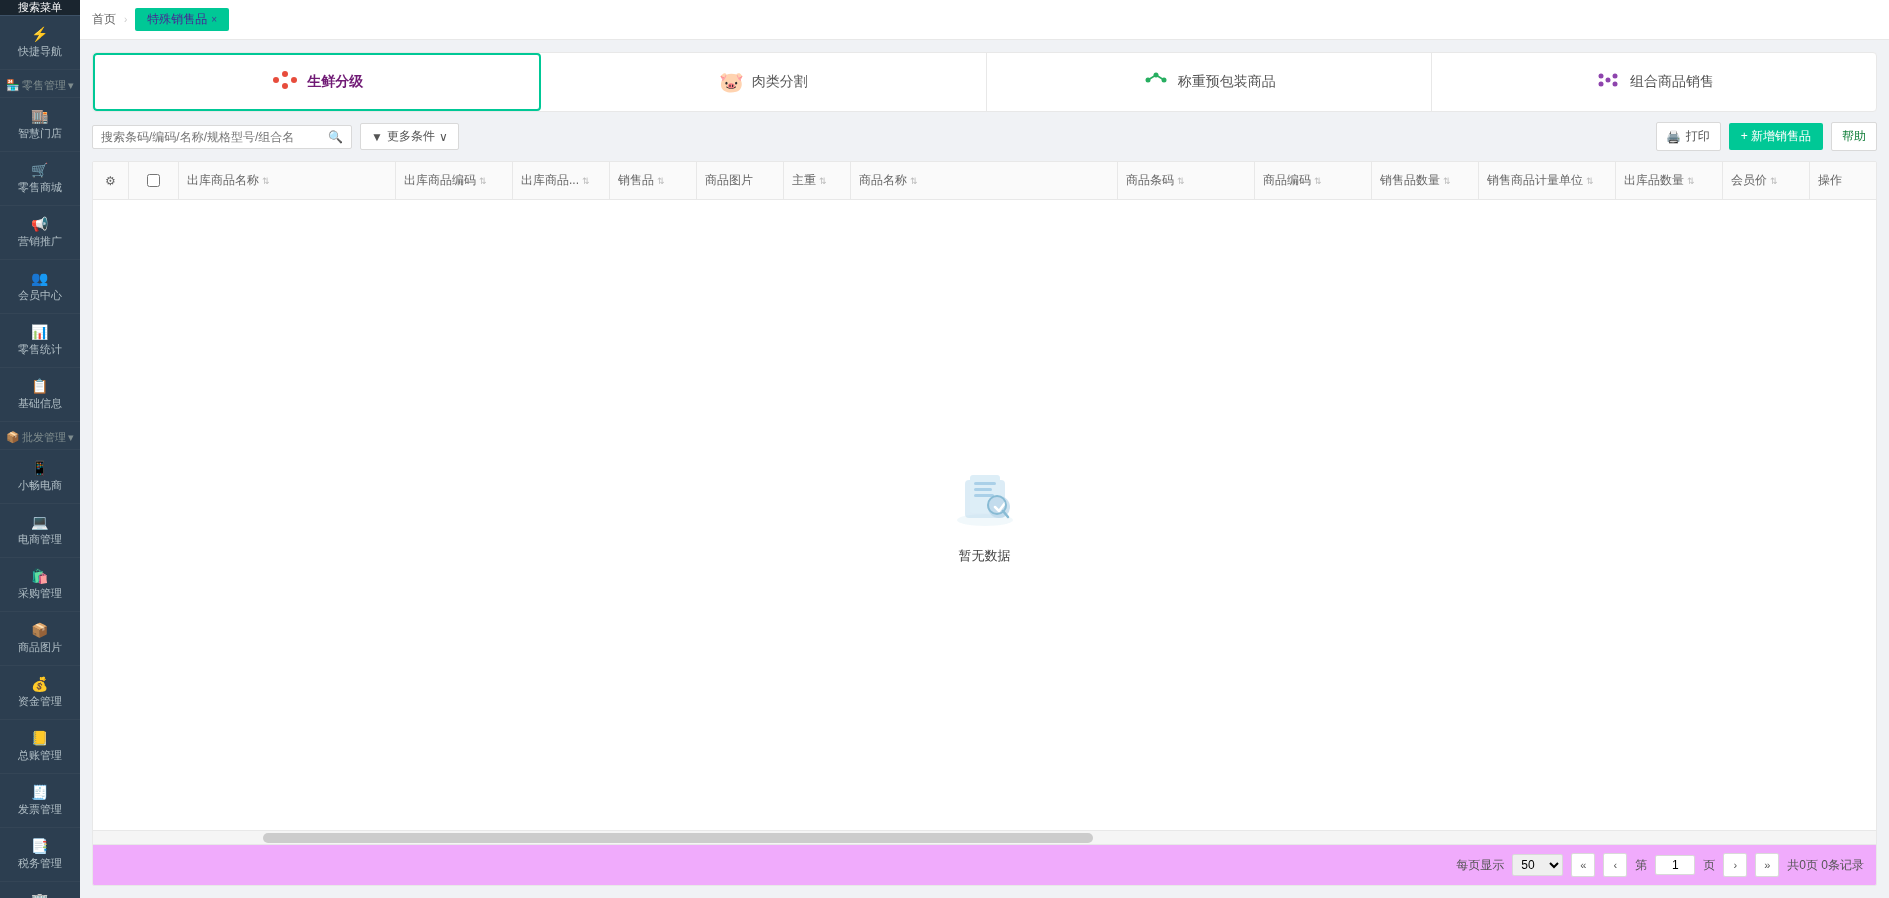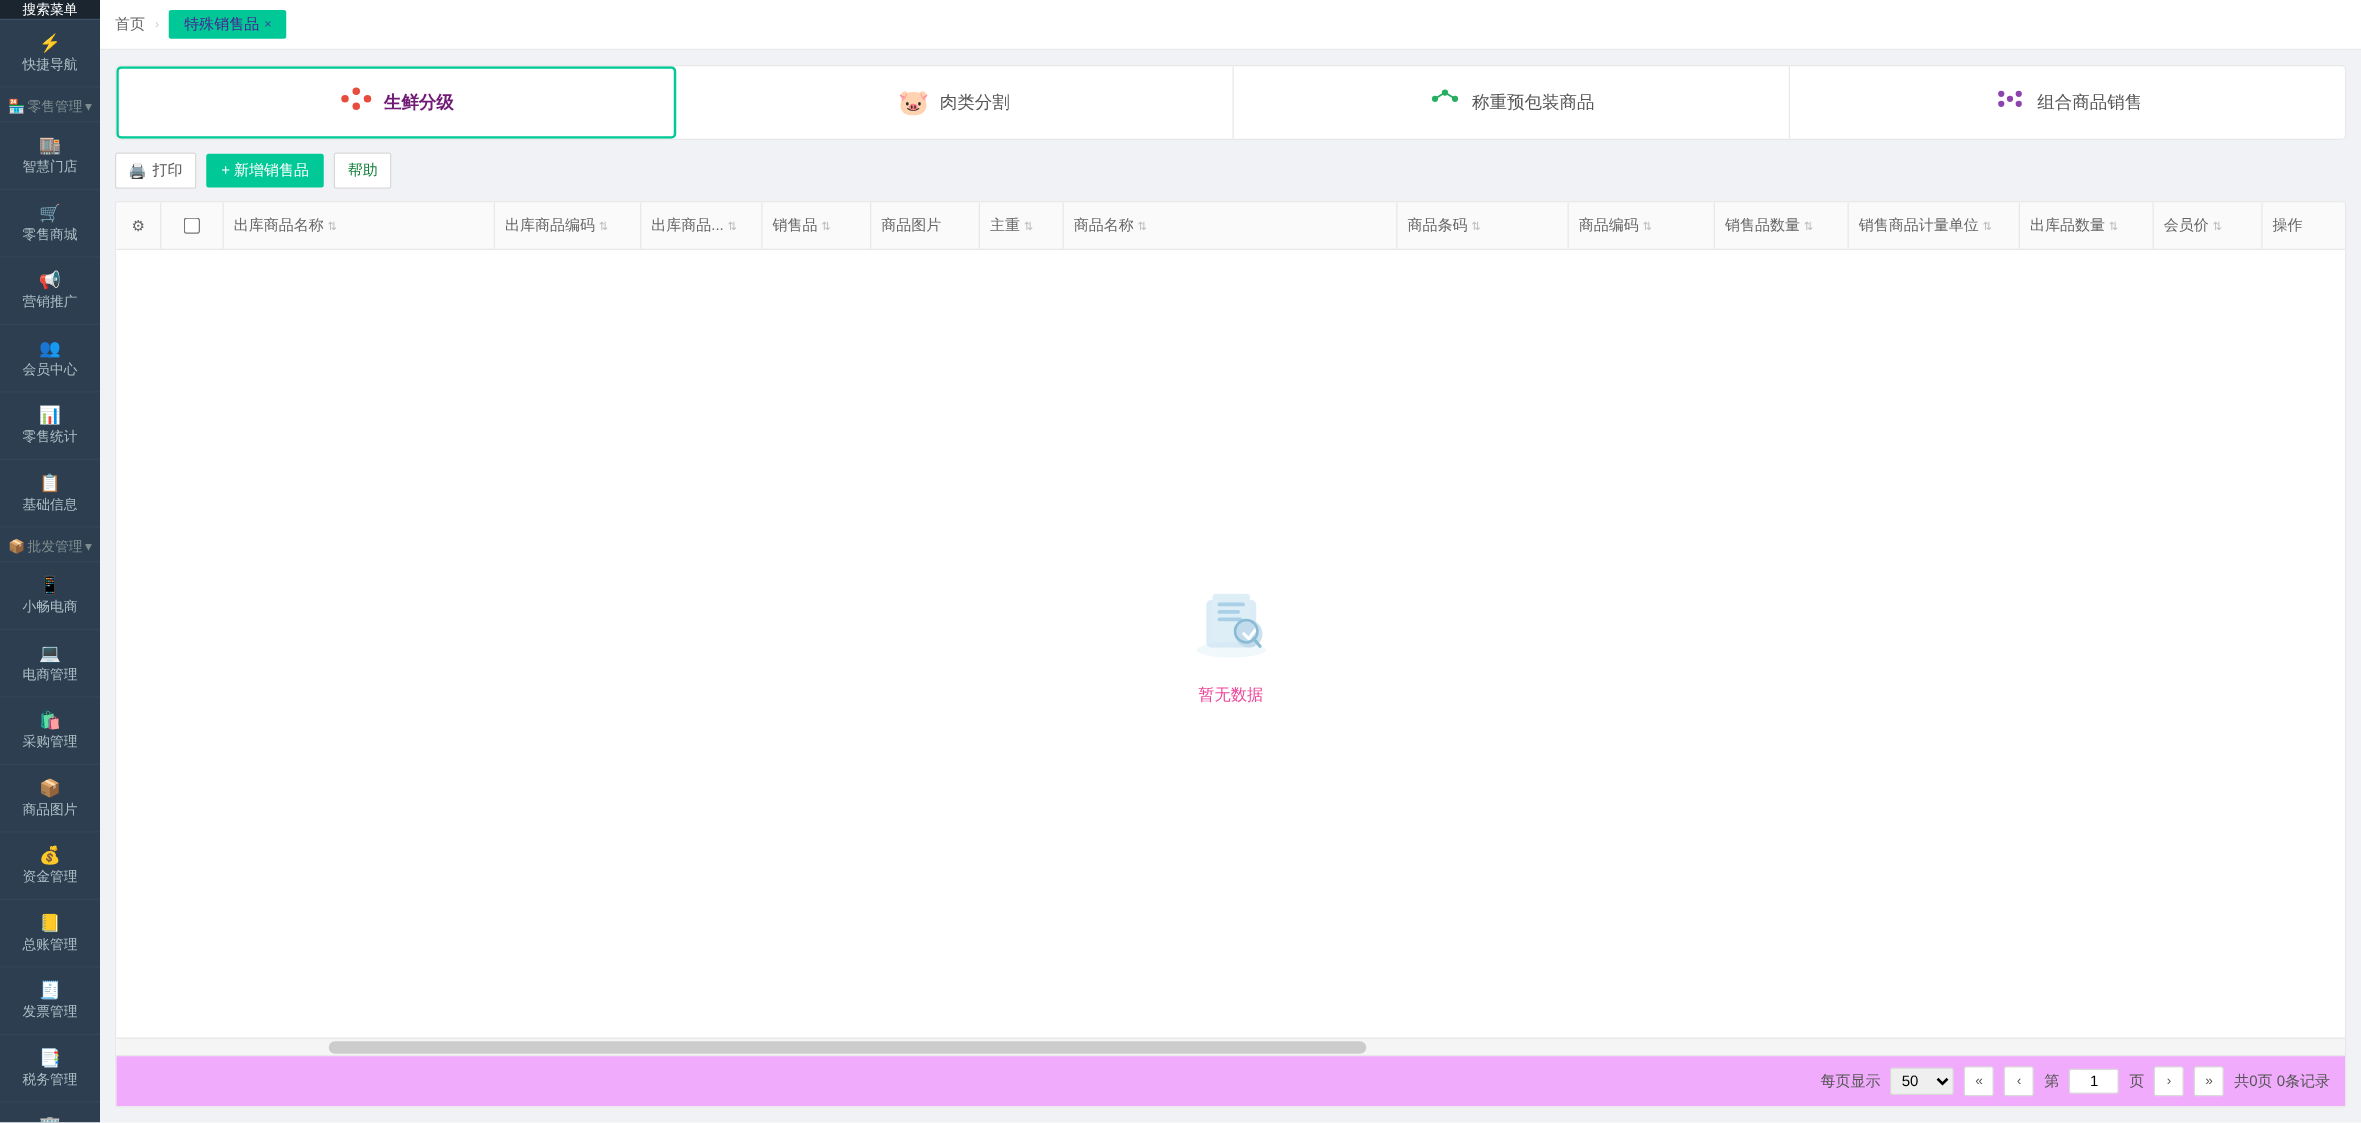--- a/index.html
+++ b/index.html
@@ -246,21 +246,21 @@
 
     
     .empty-state {
       flex: 1;
       display: flex;
       flex-direction: column;
       align-items: center;
       justify-content: center;
       gap: 12px;
     }
-    .empty-text { color: #ec4899; font-size: 13px; }
+    .empty-text { color: #404040; font-size: 13px; }
 
     
     .scroll-area {
       height: 14px;
       background: #f5f5f5;
       border-top: 1px solid #e8e8e8;
       flex-shrink: 0;
       position: relative;
       overflow: hidden;
     }
@@ -457,20 +457,31 @@
               <circle cx="7" cy="15" r="2.5" fill="#8e44ad"></circle>
               <circle cx="21" cy="15" r="2.5" fill="#8e44ad"></circle>
               <circle cx="14" cy="11" r="2.5" fill="#8e44ad"></circle>
             </svg>
           </span>
           <span>组合商品销售</span>
         </div>
       </div>
 
       <div class="toolbar">
+        <div class="toolbar-left">
+          <div class="search-box">
+            <input type="text" placeholder="搜索条码/编码/名称/规格型号/组合名" style="">
+            <span class="search-icon">🔍</span>
+          </div>
+          <button class="filter-btn">
+            <span>▼</span>
+            <span>更多条件</span>
+            <span>∨</span>
+          </button>
+        </div>
         <div class="toolbar-right">
           <button class="btn-default">
             <span>🖨️</span>
             <span>打印</span>
           </button>
           <button class="btn-primary">
             <span>+ 新增销售品</span>
           </button>
           <button class="btn-help">
             <span>帮助</span>

